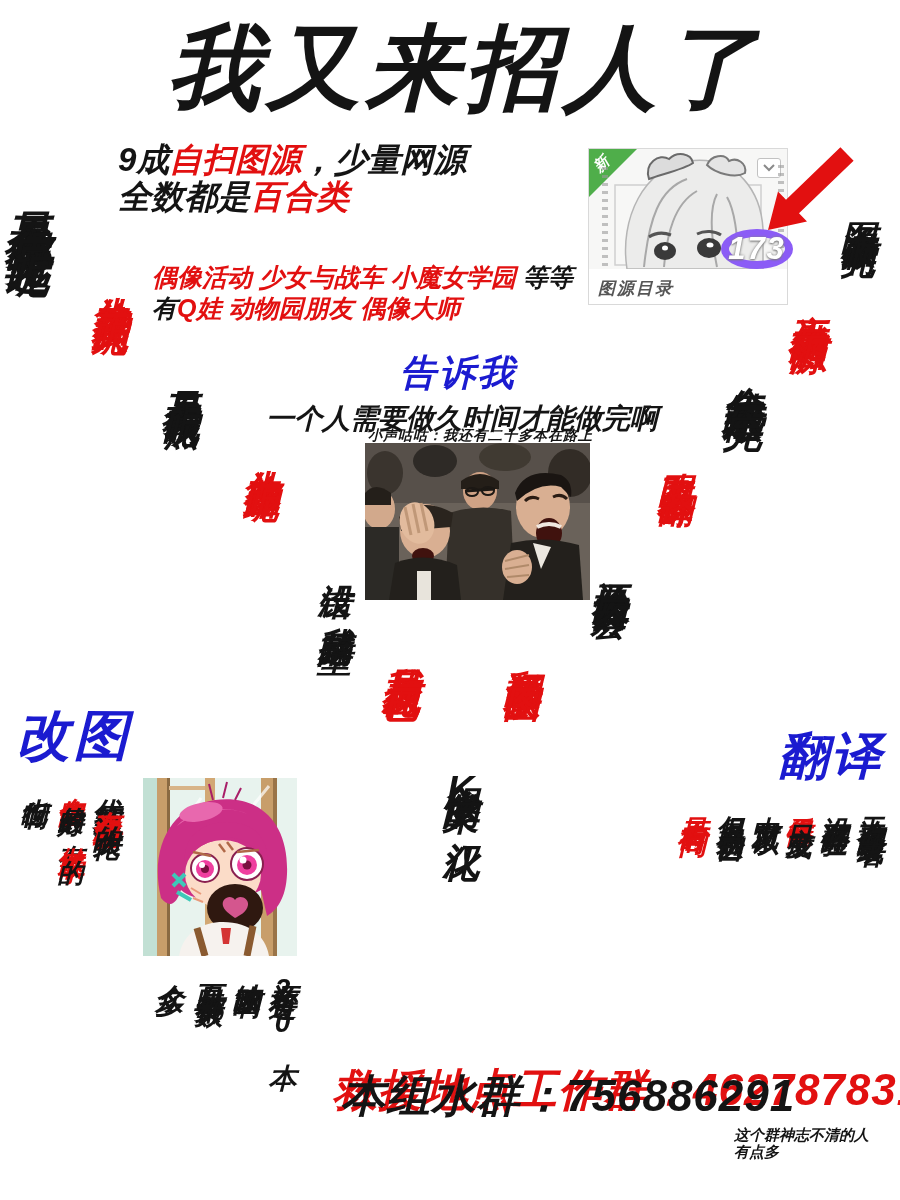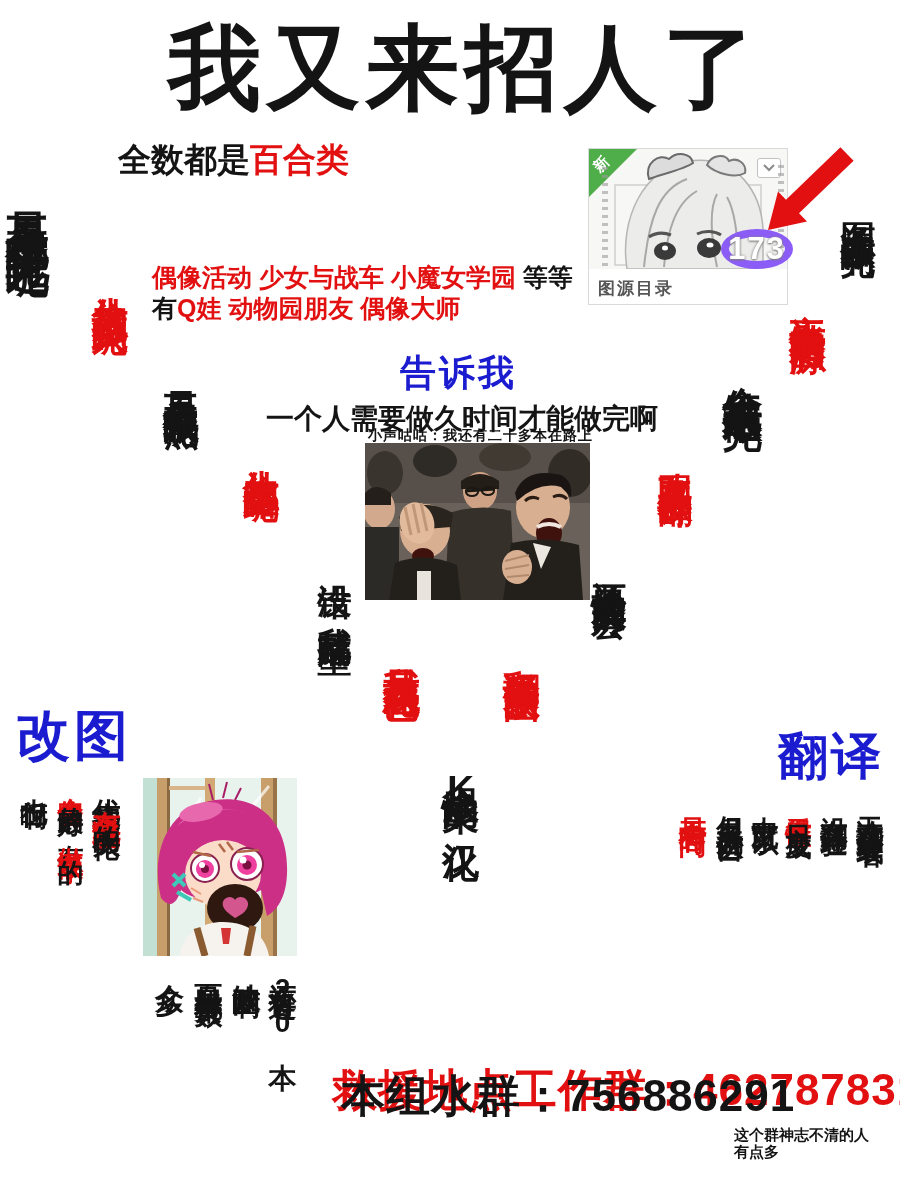--- a/index.html
+++ b/index.html
@@ -1,17 +1,17 @@
 <!DOCTYPE html>
 <html><head>
 <meta charset="utf-8">
 <style>
   html,body{margin:0;padding:0;background:#fff;}
   #poster{position:relative;width:900px;height:1200px;background:#fff;overflow:hidden;
-          font-family:"Liberation Sans","DejaVu Sans",sans-serif;font-weight:900;color:#141414;}
+          font-family:"Liberation Sans","DejaVu Sans",sans-serif;font-weight:900;color:#141414;font-style:italic;}
   .abs{position:absolute;}
   .red{color:#e21010;}
   .blue{color:#1b1bd0;}
   .blk{color:#141414;}
   .v{writing-mode:vertical-rl;text-orientation:upright;white-space:nowrap;letter-spacing:3px;line-height:1;}
   .title{font-size:93px;letter-spacing:6px;white-space:nowrap;}
   .intro{font-size:33px;line-height:37px;white-space:nowrap;}
   .series{font-size:25px;line-height:31px;white-space:nowrap;}
   .heading-blue{font-size:54px;letter-spacing:4px;white-space:nowrap;}
   .card{width:200px;height:157px;background:#fff;border:1px solid #d9d9d9;box-sizing:border-box;}
@@ -29,20 +29,21 @@
   .whisper{font-size:14px;letter-spacing:1px;white-space:nowrap;}
 </style>
 </head>
 <body>
 
 <div id="poster">
 
   <div class="abs title blk" style="left:168px;top:6px;">我又来招人了</div>
 
   <div class="abs intro" style="left:118px;top:141px;">
+    <div><span class="blk">9成</span><span class="red">自扫图源</span><span class="blk">，少量网源</span></div>
     <div><span class="blk">全数都是</span><span class="red">百合类</span></div>
   </div>
   <div class="abs series" style="left:152px;top:262px;">
     <div><span class="red">偶像活动 少女与战车 小魔女学园</span><span class="blk"> 等等</span></div>
     <div><span class="blk">有</span><span class="red">Q娃 动物园朋友 偶像大师</span></div>
   </div>
 
   <div class="abs card" style="left:588px;top:148px;">
     <svg class="abs" style="left:0;top:0;" width="198" height="120" viewBox="0 0 198 120">
       <rect x="0" y="0" width="198" height="120" fill="#f7f7f6"></rect>

